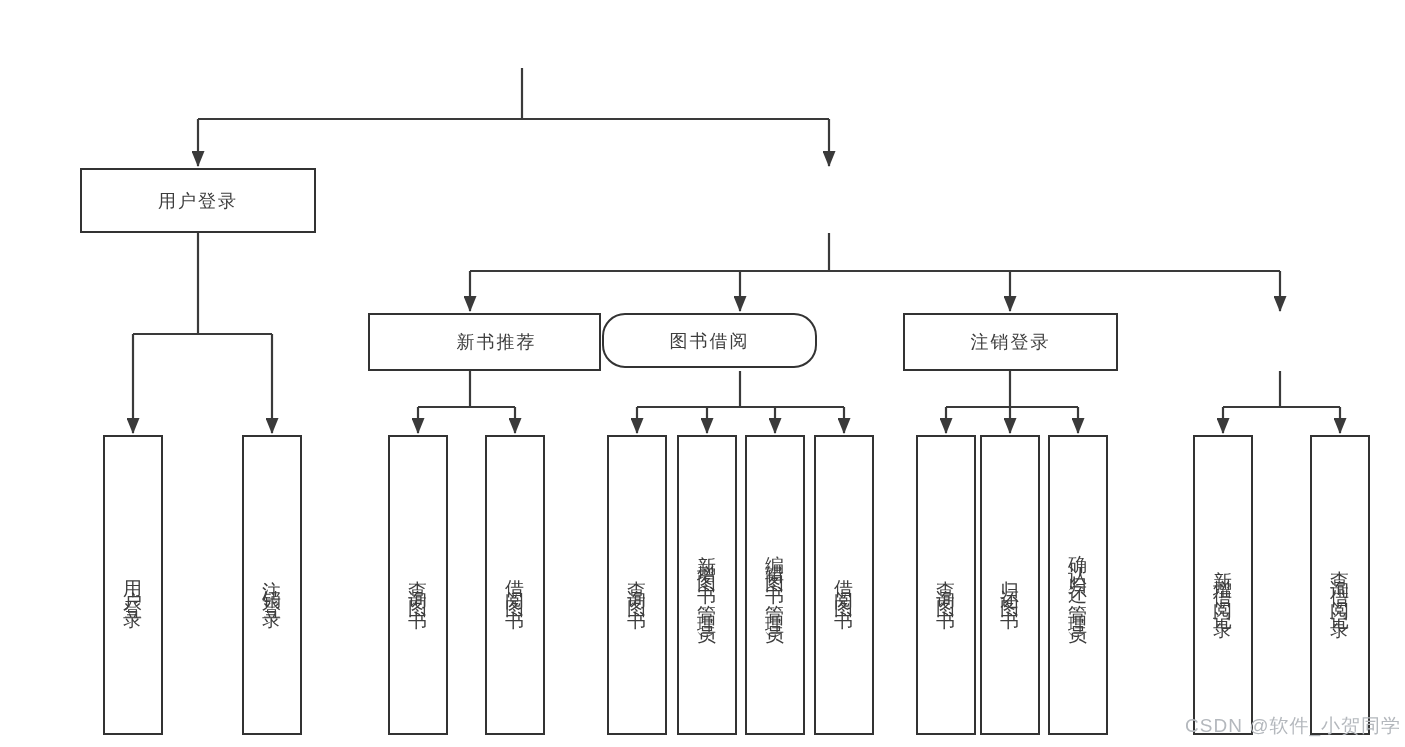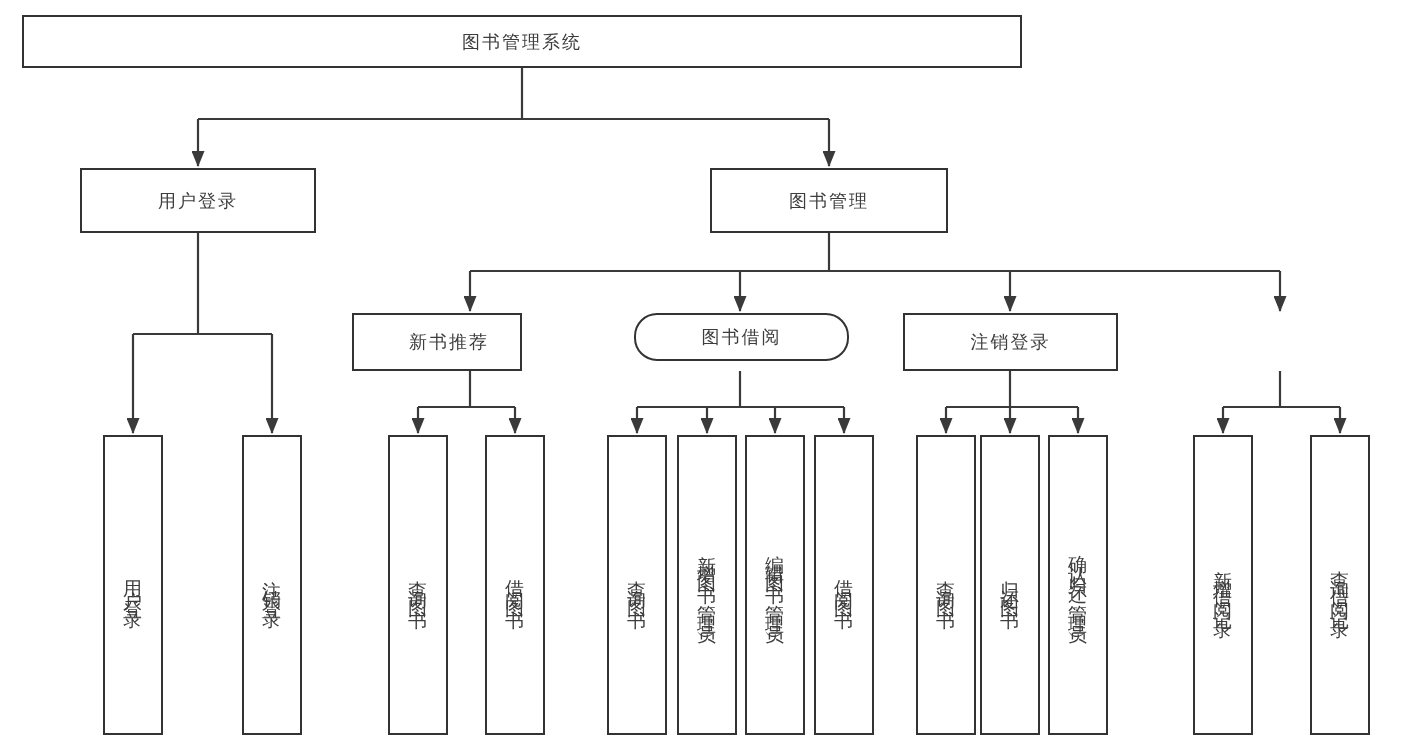--- a/index.html
+++ b/index.html
@@ -92,35 +92,29 @@
       <path d="M1010,407 V433" marker-end="url(#arrow)"></path>
       <path d="M1078,407 V433" marker-end="url(#arrow)"></path>
 
       <path d="M1280,371 V407"></path>
       <path d="M1223,407 H1340"></path>
       <path d="M1223,407 V433" marker-end="url(#arrow)"></path>
       <path d="M1340,407 V433" marker-end="url(#arrow)"></path>
     </g>
   </svg>
 
-  <div class="box" style="left:22px; top:15px; width:1000px; height:53px;">
-    <span>图书管理系统</span>
-  </div>
 
   <div class="box" style="left:80px; top:168px; width:236px; height:65px;">
     <span>用户登录</span>
   </div>
-  <div class="box" style="left:710px; top:168px; width:238px; height:65px;">
-    <span>图书管理</span>
-  </div>
 
-  <div class="box" style="left:352px; top:313px; width:170px; height:58px;padding-left:24px;">
+  <div class="box" style="left:368px; top:313px; width:233px; height:58px;padding-left:24px;">
     <span>新书推荐</span>
   </div>
-  <div class="box" style="left:634px; top:313px; width:215px; height:48px;border-radius:23px;">
+  <div class="box" style="left:602px; top:313px; width:215px; height:55px;border-radius:23px;">
     <span>图书借阅</span>
   </div>
   <div class="box" style="left:903px; top:313px; width:215px; height:58px;">
     <span>注销登录</span>
   </div>
 
   <div class="vbox" style="left:103px;">
     <span class="vtxt">用户登录</span>
   </div>
   <div class="vbox" style="left:242px;">
@@ -157,14 +151,15 @@
     <span class="vtxt">确认归还（管理员）</span>
   </div>
 
   <div class="vbox" style="left:1193px;">
     <span class="vtxt">新增借阅记录</span>
   </div>
   <div class="vbox" style="left:1310px;">
     <span class="vtxt">查询借阅记录</span>
   </div>
 
+  <div class="watermark">CSDN @软件_小贺同学</div>
 
 </div>
 
 </body></html>

